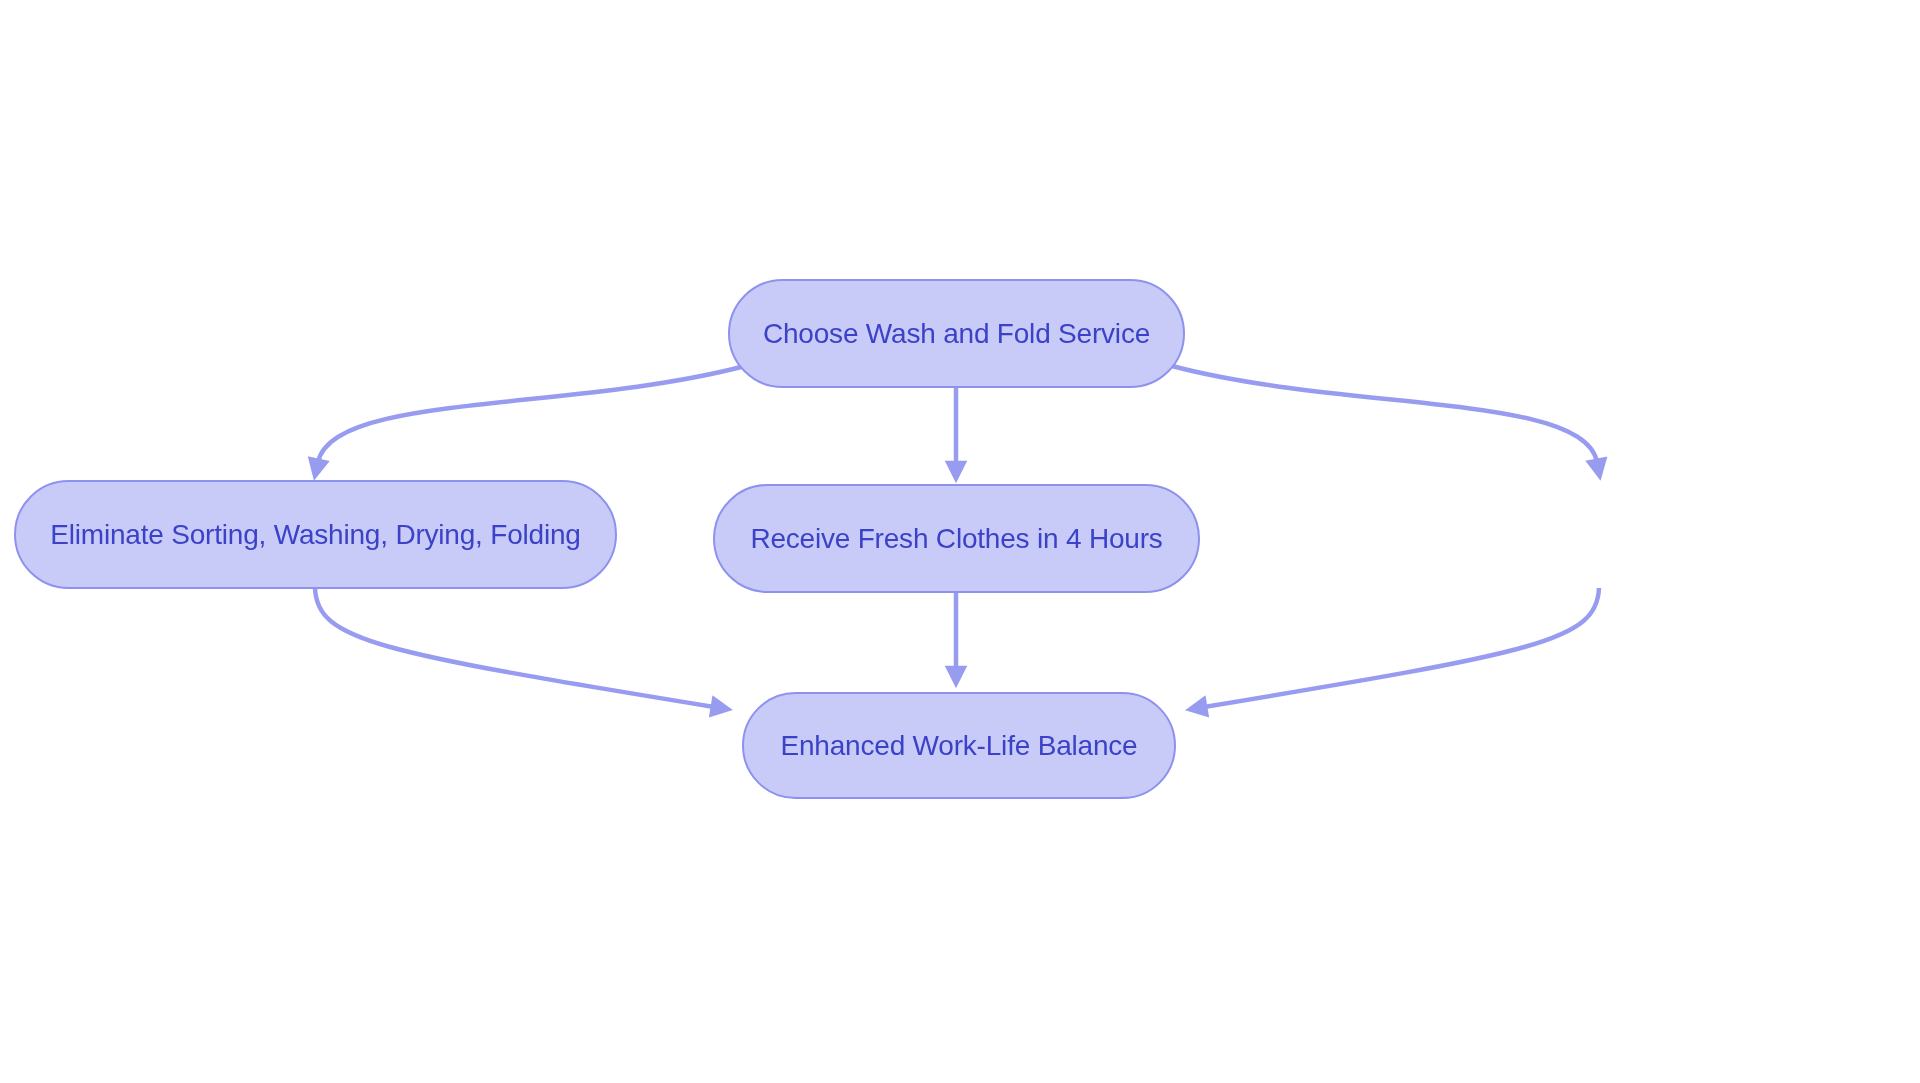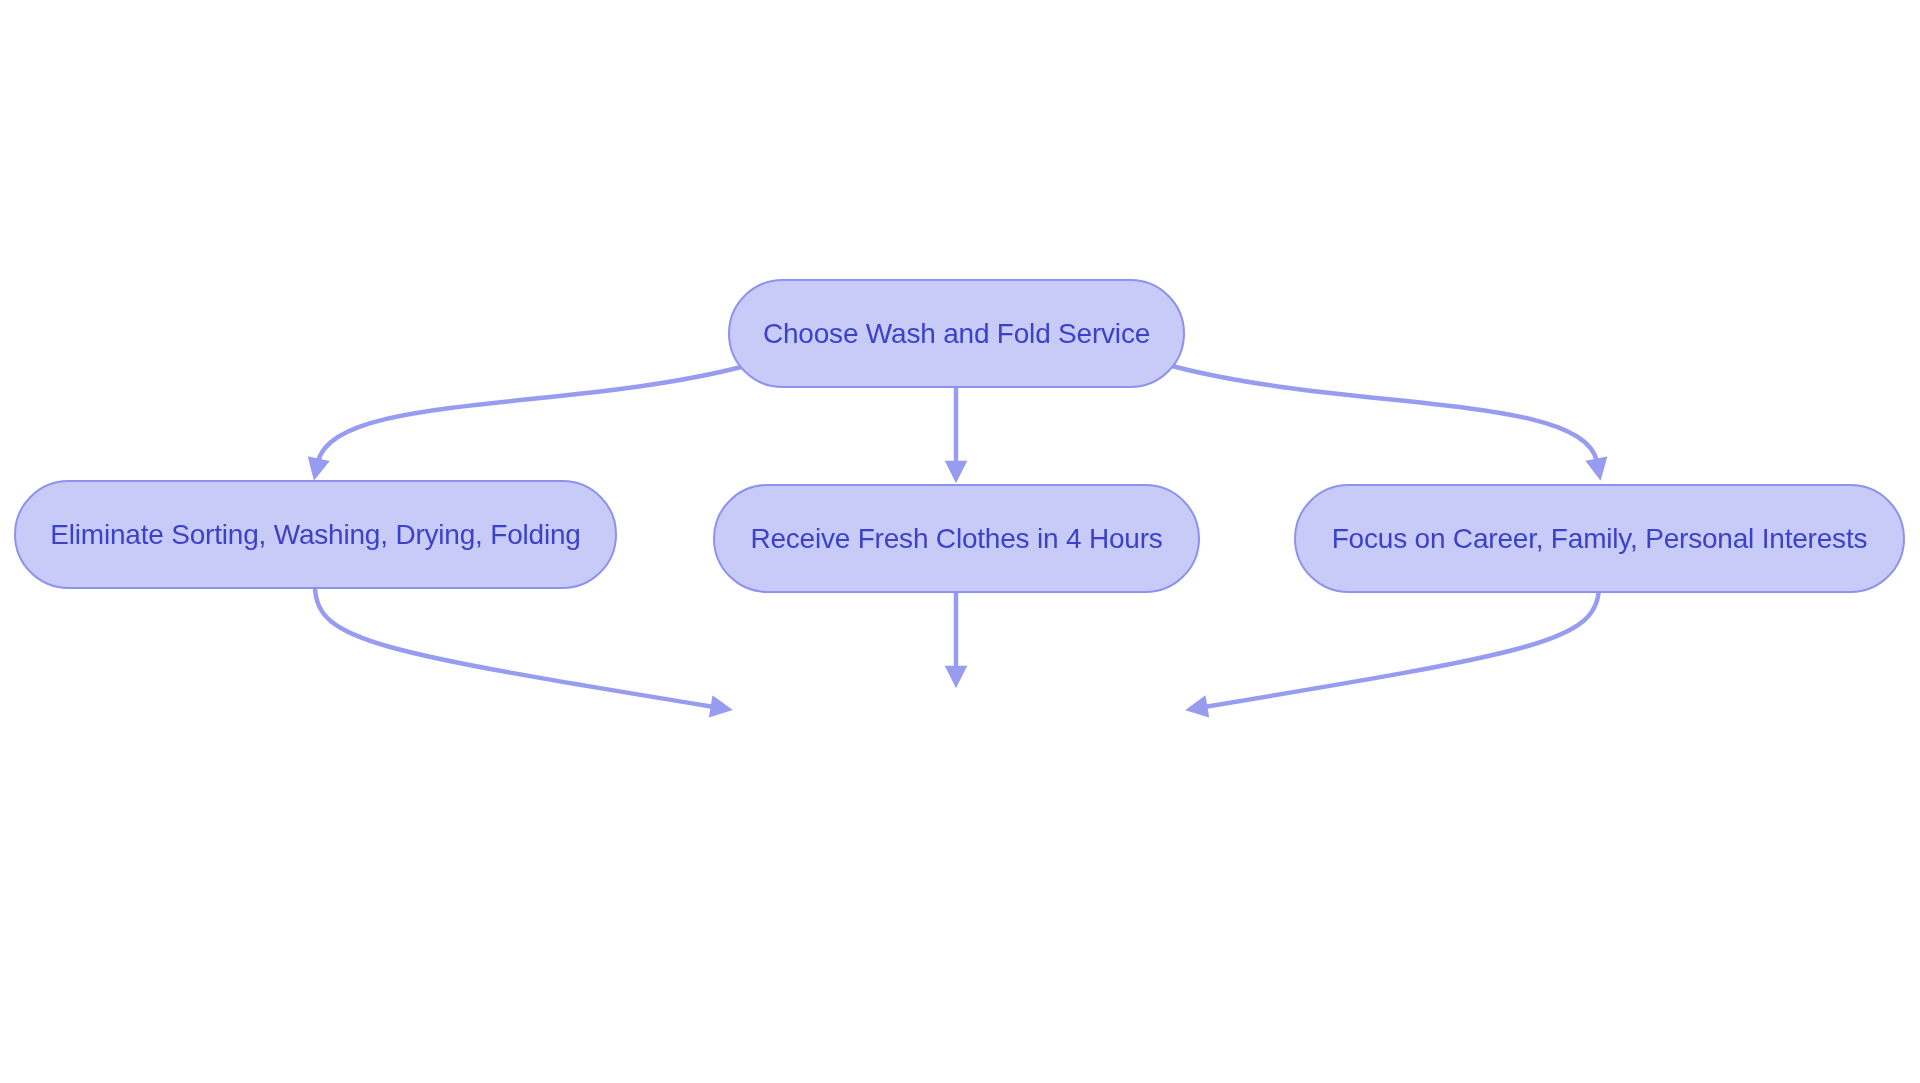--- a/index.html
+++ b/index.html
@@ -74,18 +74,18 @@
   </div>
 
   <div class="node node-eliminate">
     <span>Eliminate Sorting, Washing, Drying, Folding</span>
   </div>
 
   <div class="node node-receive">
     <span>Receive Fresh Clothes in 4 Hours</span>
   </div>
 
-  <div class="node node-focus">
-    <span>Focus on Career, Family, Personal Interests</span>
+
+  <div class="node node-balance">
+    <span>Enhanced Work-Life Balance</span>
   </div>
-
 
 </div>
 
 </body></html>

